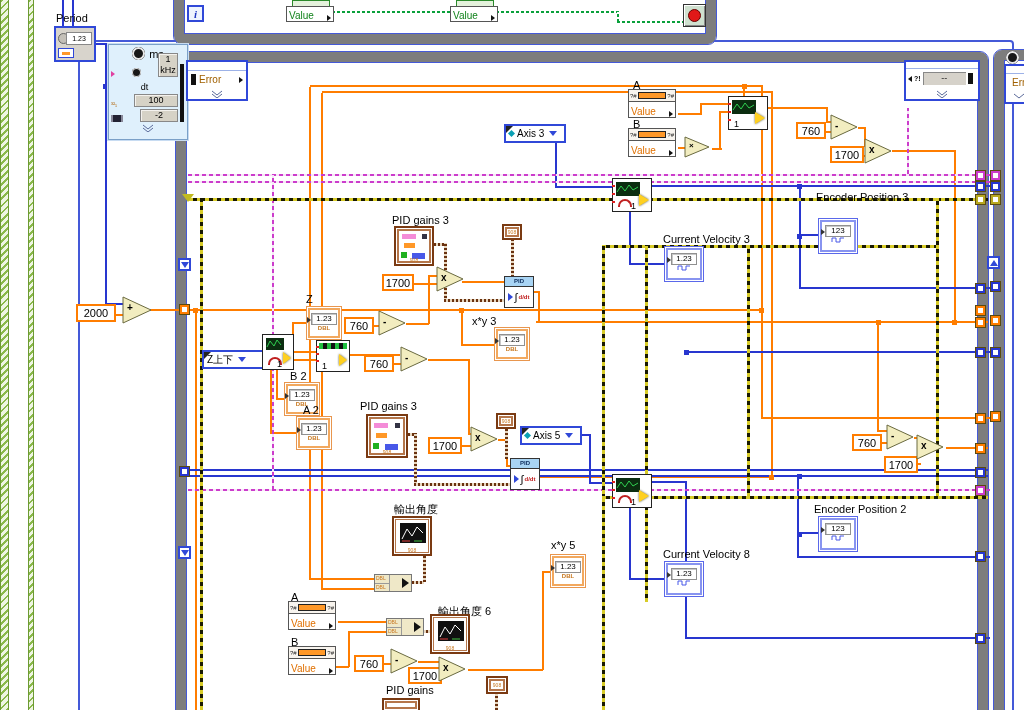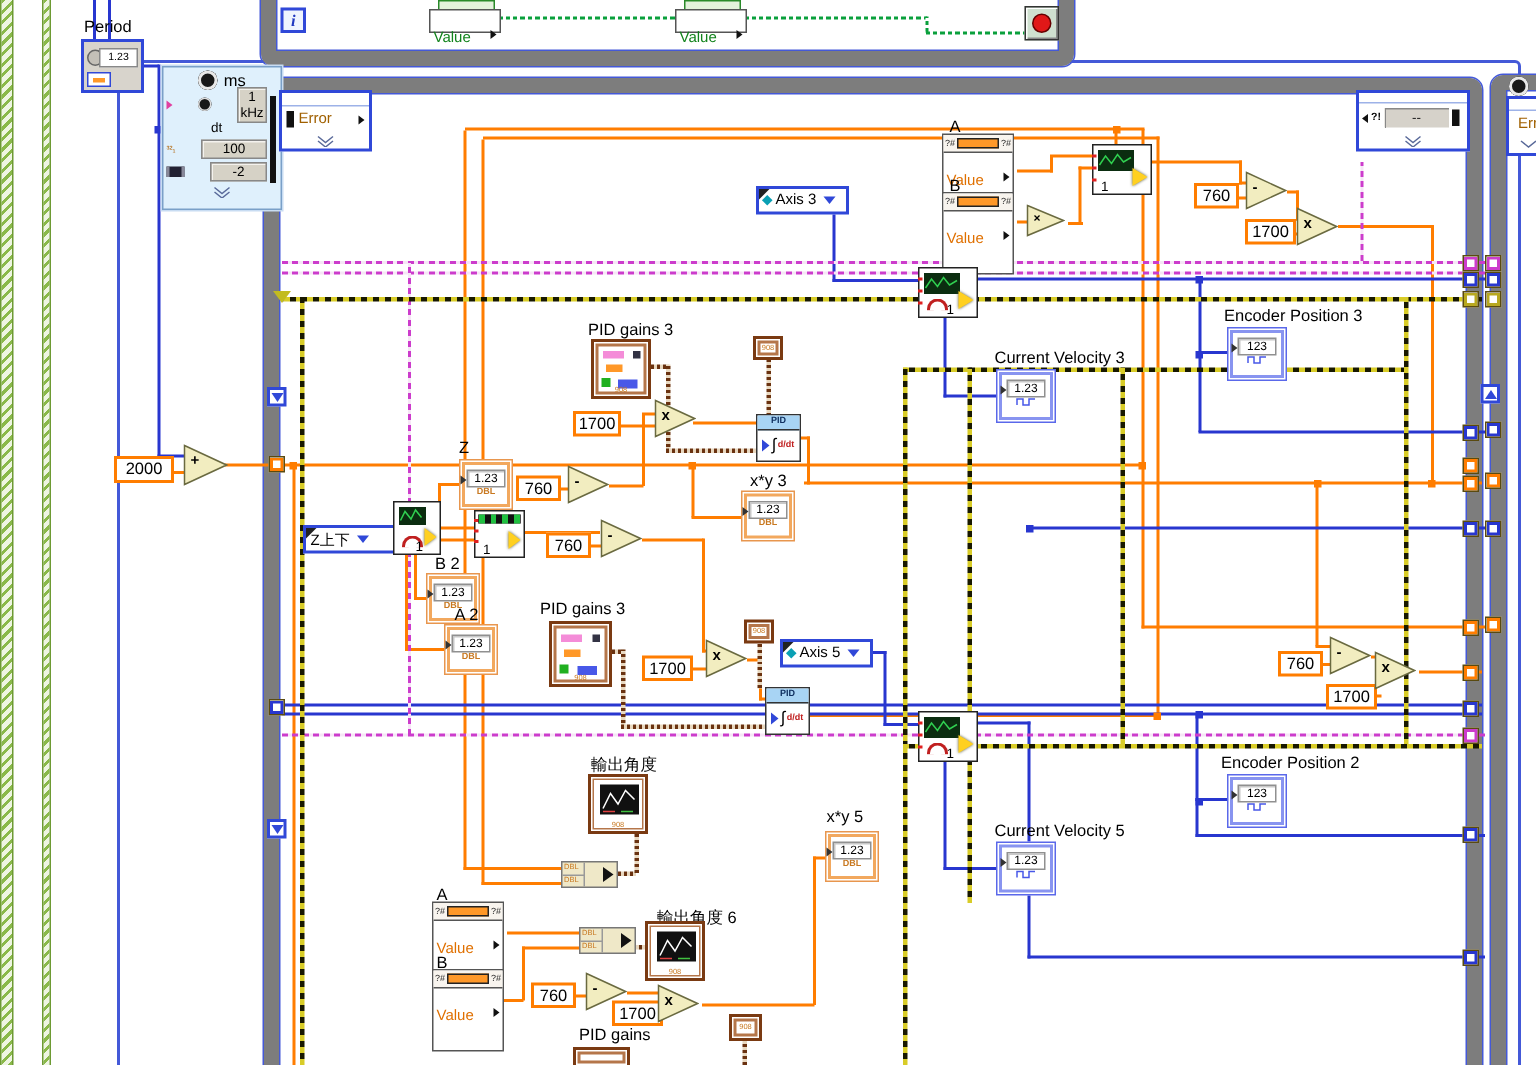--- a/index.html
+++ b/index.html
@@ -35,31 +35,31 @@
   .tag{font-size:6px;font-weight:bold;color:#c87820;line-height:7px}
   .tri{position:absolute}
   .tri .sym{position:absolute;left:5px;top:6px;font-size:10px;font-weight:bold}
   .enumbox{position:absolute;height:19px;background:#fff;border:2px solid #3048d8;display:flex;align-items:center;font-size:10px;padding:0 3px;box-sizing:border-box;white-space:nowrap}
   .enumbox .corner{position:absolute;left:0;top:0;width:0;height:0;border-top:7px solid #222;border-right:7px solid transparent}
   .enumbox .dn{width:0;height:0;border-top:5px solid #3048d8;border-left:4px solid transparent;border-right:4px solid transparent;margin-left:5px}
   .enumbox .dia{width:5px;height:5px;background:#0aa0b4;transform:rotate(45deg);margin-right:3px}
   .prop{position:absolute;width:48px;background:#fff;border:1px solid #555;box-sizing:border-box}
   .pstrip{height:11px;border-bottom:1px solid #555;background:#f8f4ee;display:flex;align-items:center;padding:0 1px;font-size:6px;color:#222}
   .pstrip .obar{flex:1;height:5px;background:#ff9828;border:1px solid #222;margin:0 1px}
-  .pval{height:15px;display:flex;align-items:flex-start;padding:13px 2px;font-size:10px;color:#e07000}
+  .pval{height:15px;display:flex;align-items:flex-end;padding:0 2px;font-size:10px;color:#e07000}
   .pval.green{color:#12831c}
   .rarr{width:0;height:0;border-left:4px solid #111;border-top:3px solid transparent;border-bottom:3px solid transparent;margin-left:auto}
   .errn{position:absolute;background:#fff;border:2px solid #3048d8;box-sizing:border-box}
   .errow{height:17px;display:flex;align-items:center;padding:0 3px;font-size:10px;color:#a06000;border-top:1px solid #9db2e8}
   .blkbar{width:5px;height:11px;background:#111;margin-right:3px}
   .chevrow{height:11px;display:flex;align-items:center;justify-content:center}
   .cfg{position:absolute;width:78px;background:#dff0fc;border:1px solid #7aa0c8;box-shadow:0 0 0 1px #c8dcf2}
   .cfghdr{height:17px;display:flex;align-items:center;justify-content:center;gap:4px;font-size:11px}
   .clk{width:13px;height:13px;border-radius:50%;background:#181818;box-shadow:inset 0 0 0 2px #e8e8e8,inset 0 0 0 4px #181818}
-  .cfgrow{height:15px;display:flex;align-items:center;gap:17px;padding:0 9px 0 2px;font-size:9px}
+  .cfgrow{height:15px;display:flex;align-items:flex-end;gap:17px;padding:0 9px 0 2px;font-size:9px}
   .cfld{flex:1;background:#d6d2c6;border:1px solid #888;box-shadow:inset 1px 1px 0 #f4f2ee;text-align:center;font-size:9px;line-height:11px}
   .cfgstrip{position:absolute;right:3px;top:19px;width:4px;height:58px;background:#111}
   .mclk{width:9px;height:9px;border-radius:50%;background:#181818;box-shadow:inset 0 0 0 1px #ddd}
   .pinkarr{width:0;height:0;border-left:4px solid #e040a0;border-top:3px solid transparent;border-bottom:3px solid transparent}
   .chip{width:8px;height:7px;background:#223;border-left:2px solid #889;border-right:2px solid #889}
   .xvi{position:absolute;width:40px;height:34px;background:#fff;border:1px solid #222;box-sizing:border-box}
   .xscr{position:absolute;left:3px;top:3px;width:24px;height:14px;background:#0b2d10}
   .xnum{position:absolute;left:5px;bottom:0;font-size:9px}
   .yarr{position:absolute;right:2px;bottom:5px;width:0;height:0;border-left:10px solid #ffd020;border-top:6px solid transparent;border-bottom:6px solid transparent;filter:drop-shadow(0 0 1px #553)}
   .rt{position:absolute;left:-1px;width:3px;height:2px;background:#e02020}
@@ -622,21 +622,21 @@
         <span class="tag">DBL</span>
       </div>
     </div>
   <div class="lbl" style="left:303px;top:404px">A 2</div>
   <div class="ind" style="left:296px;top:416px;width:36px;height:34px">
       <div class="in2">
         <span class="fld">1.23</span>
         <span class="tag">DBL</span>
       </div>
     </div>
-  <div class="lbl" style="left:500px;top:315px">x*y 3</div>
+  <div class="lbl" style="left:472px;top:315px">x*y 3</div>
   <div class="ind" style="left:494px;top:327px;width:36px;height:34px">
       <div class="in2">
         <span class="fld">1.23</span>
         <span class="tag">DBL</span>
       </div>
     </div>
   <div class="lbl" style="left:551px;top:539px">x*y 5</div>
   <div class="ind" style="left:550px;top:554px;width:36px;height:34px">
       <div class="in2">
         <span class="fld">1.23</span>
@@ -646,30 +646,30 @@
 
   <div class="lbl" style="left:663px;top:233px">Current Velocity 3</div>
   <div class="ind blue" style="left:664px;top:246px;width:40px;height:36px">
       <div class="in2">
         <span class="fld">1.23</span>
         <svg width="14" height="6">
           <polyline points="1,5 1,1 5,1 5,5 9,5 9,1 13,1" fill="none" stroke="#4858e8"></polyline>
         </svg>
       </div>
     </div>
-  <div class="lbl" style="left:816px;top:205px">Encoder Position 3</div>
+  <div class="lbl" style="left:816px;top:191px">Encoder Position 3</div>
   <div class="ind blue" style="left:818px;top:218px;width:40px;height:36px">
       <div class="in2">
         <span class="fld">123</span>
         <svg width="14" height="6">
           <polyline points="1,5 1,1 5,1 5,5 9,5 9,1 13,1" fill="none" stroke="#4858e8"></polyline>
         </svg>
       </div>
     </div>
-  <div class="lbl" style="left:663px;top:548px">Current Velocity 5</div>
+  <div class="lbl" style="left:663px;top:548px">Current Velocity 8</div>
   <div class="ind blue" style="left:664px;top:561px;width:40px;height:36px">
       <div class="in2">
         <span class="fld">1.23</span>
         <svg width="14" height="6">
           <polyline points="1,5 1,1 5,1 5,5 9,5 9,1 13,1" fill="none" stroke="#4858e8"></polyline>
         </svg>
       </div>
     </div>
   <div class="lbl" style="left:814px;top:503px">Encoder Position 2</div>
   <div class="ind blue" style="left:818px;top:516px;width:40px;height:36px">

